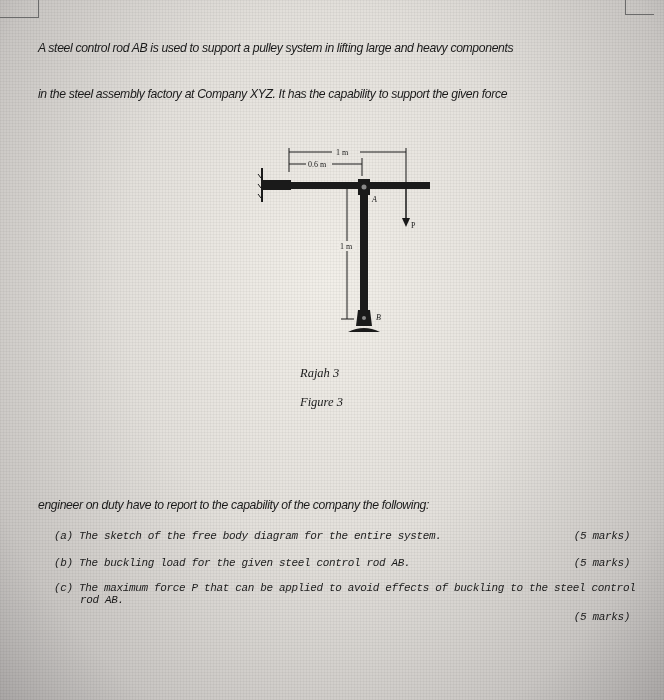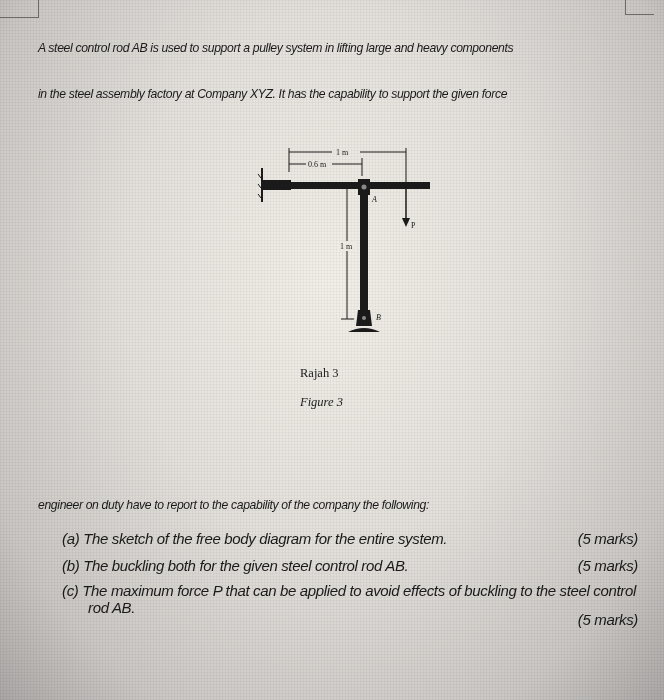--- a/index.html
+++ b/index.html
@@ -66,31 +66,32 @@
       top: 144px;
       width: 180px;
       height: 195px;
     }
     .caption {
       position: absolute;
       left: 300px;
       width: 80px;
       font-family: "Liberation Serif", serif;
       font-size: 12.5px;
+      font-style: italic;
     }
     #caption-malay { top: 366px; }
     #caption-en { top: 395px; font-style: italic; }
     .item {
       position: absolute;
-      left: 62px;
+      left: 54px;
       width: 576px;
       font-style: italic;
-      font-size: 15px;
+      font-size: 11px;
       letter-spacing: -0.35px;
-      font-family: Liberation Sans, sans-serif;
+      font-family: Liberation Mono, monospace;
       white-space: nowrap;
     }
     .item .marks {
       position: absolute;
       right: 0;
       top: 0;
     }
     .item .cont {
       display: block;
       padding-left: 26px;
@@ -180,21 +181,21 @@
 </div>
 
 <div class="item" id="item-a">
   <span>(a)</span>
   <span>The sketch of the free body diagram for the entire system.</span>
   <span class="marks">(5 marks)</span>
 </div>
 
 <div class="item" id="item-b">
   <span>(b)</span>
-  <span>The buckling both for the given steel control rod AB.</span>
+  <span>The buckling load for the given steel control rod AB.</span>
   <span class="marks">(5 marks)</span>
 </div>
 
 <div class="item" id="item-c">
   <span>(c)</span>
   <span>The maximum force P that can be applied to avoid effects of buckling to the steel control</span>
   <span class="cont">rod AB.</span>
   <span class="marks">(5 marks)</span>
 </div>
 

